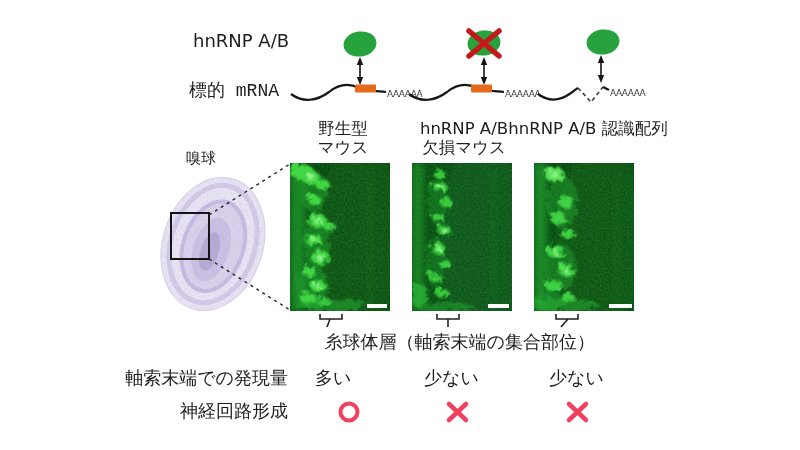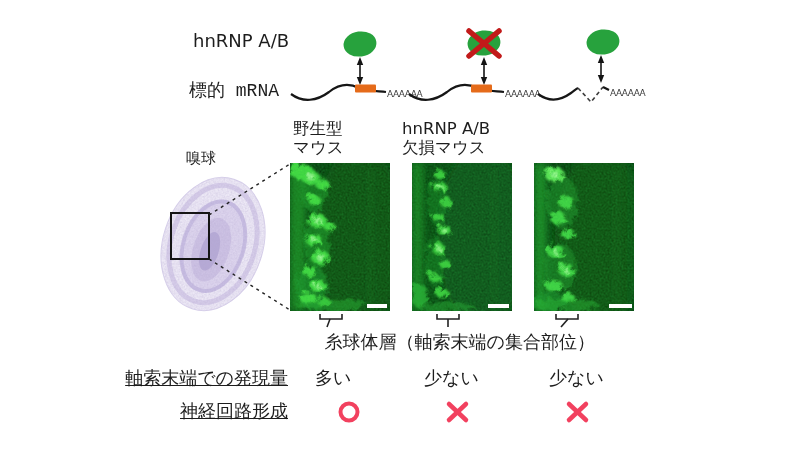--- a/index.html
+++ b/index.html
@@ -5,26 +5,26 @@
   html,body{margin:0;padding:0;background:#ffffff;}
   .stage{
     position:relative;width:800px;height:450px;background:#ffffff;overflow:hidden;
     font-family:"DejaVu Sans","Liberation Sans",sans-serif;color:#1d1d1d;
   }
   .stage svg.art{position:absolute;left:0;top:0;}
   .lbl{position:absolute;white-space:nowrap;}
   .lbl-protein{left:193px;top:30px;font-size:18px;}
   .lbl-mrna{left:189px;top:78px;font-size:18px;font-family:Liberation Mono, monospace;}
   .lbl-bulb{left:186px;top:149px;font-size:15px;}
-  .col-label{position:absolute;top:119px;font-size:16.5px;line-height:19px;white-space:nowrap;}
+  .col-label{position:absolute;top:119px;text-align:center;font-size:16.5px;line-height:19px;white-space:nowrap;}
   .col-1{left:293px;width:100px;}
   .col-2{left:402px;width:124px;}
   .col-3{left:496px;width:184px;}
   .lbl-glom{left:305px;top:330px;width:290px;text-align:right;font-size:18px;white-space:nowrap;}
-  .row-label{position:absolute;left:88px;width:200px;text-align:right;font-size:18px;white-space:nowrap;text-decoration:underline;}
+  .row-label{position:absolute;left:88px;width:200px;text-align:right;font-size:18px;white-space:nowrap;}
   .row-expr{top:366px;}
   .row-circ{top:399px;}
   .row-val{position:absolute;top:366px;font-size:18px;white-space:nowrap;}
   .val-1{left:315px;width:60px;}
   .val-2{left:424px;width:70px;}
   .val-3{left:549px;width:70px;}
 </style>
 </head>
 <body>
 
@@ -242,20 +242,21 @@
 
   <div class="col-label col-1">
     <div>野生型</div>
     <div>マウス</div>
   </div>
   <div class="col-label col-2">
     <div>hnRNP A/B</div>
     <div>欠損マウス</div>
   </div>
   <div class="col-label col-3">
+    <div>hnRNP A/B 認識配列</div>
   </div>
 
   <div class="lbl lbl-glom">糸球体層（軸索末端の集合部位）</div>
 
   <div class="row-label row-expr">軸索末端での発現量</div>
   <div class="row-val val-1">多い</div>
   <div class="row-val val-2">少ない</div>
   <div class="row-val val-3">少ない</div>
 
   <div class="row-label row-circ">神経回路形成</div>

